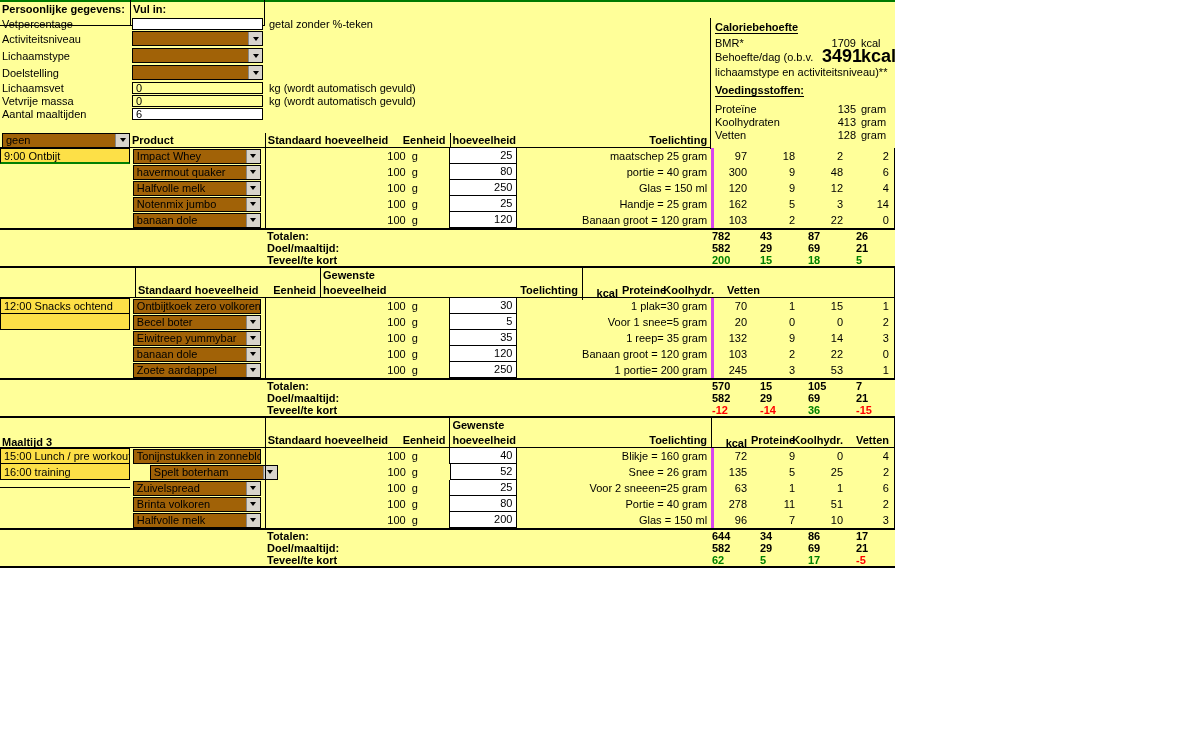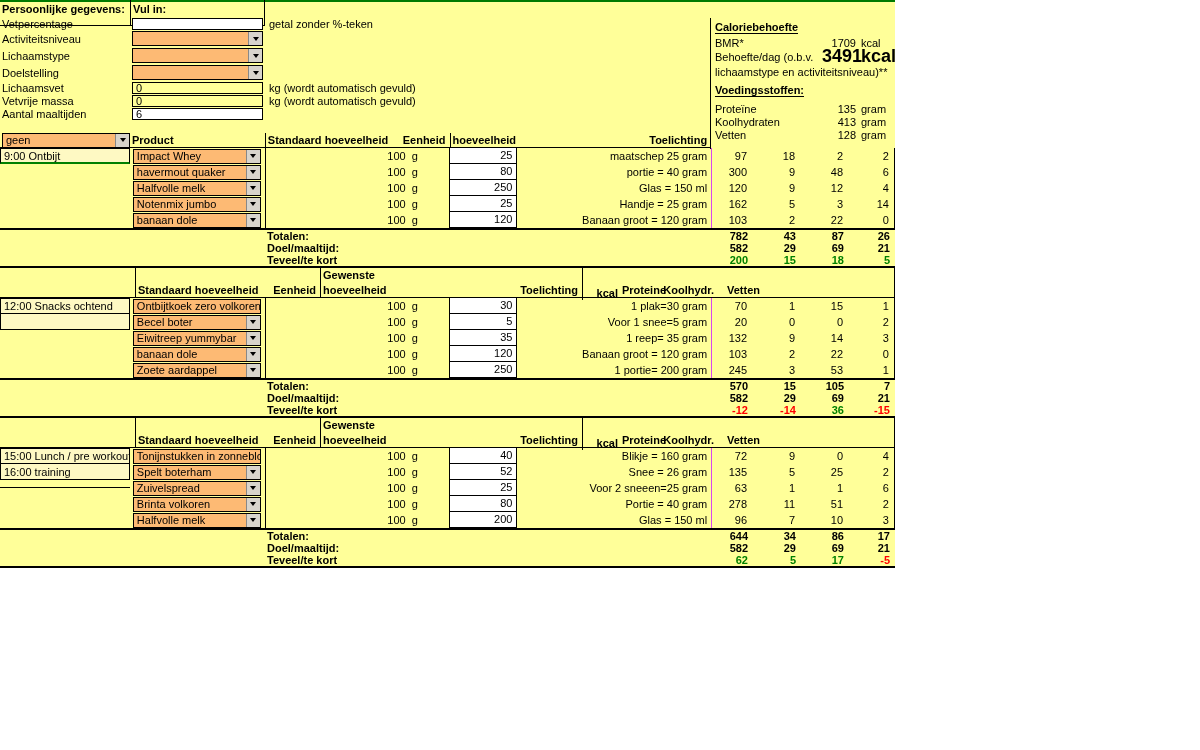--- a/index.html
+++ b/index.html
@@ -25,21 +25,21 @@
 
   
   .top{position:relative;height:131px;}
   .trow{display:flex;align-items:center;}
   .h15{height:15px;}.h13{height:13px;}.h17{height:17px;}
   .hdrrow .cA,.hdrrow .cB{border-bottom:1px solid #000;height:33px;display:flex;align-items:center;}
   .hdrrow .cB{border-left:1px solid #000;border-right:1px solid #000;}
   .inbox{width:131px;margin-left:2px;height:12px;background:#fff;border:1px solid #000;display:flex;align-items:center;padding-left:3px;}
   .inbox.yel{background:#ffff99;}
   .desc{padding-left:4px;}
-  .dd{height:15px;background:#fdba74;border:1px solid #000;display:flex;align-items:center;justify-content:space-between;padding-left:3px;overflow:hidden;white-space:nowrap;}
+  .dd{height:15px;background:#a16207;border:1px solid #000;display:flex;align-items:center;justify-content:space-between;padding-left:3px;overflow:hidden;white-space:nowrap;}
   .dd .arr{width:14px;align-self:stretch;background:#d8d4cc;border-left:1px solid #888;display:flex;align-items:center;justify-content:center;flex:none;}
   .dd .arr::after{content:'';border-left:3px solid transparent;border-right:3px solid transparent;border-top:4px solid #000;}
   .dd-top{width:131px;margin-left:2px;}
 
   
   .cal{position:absolute;left:710px;top:16px;width:185px;height:131px;border-left:1px solid #000;padding:3px 3px 0 4px;background:#ffff99;}
   .cal .crow{display:flex;align-items:center;height:13px;}
   .cal .clabel{flex:1;}
   .cal .cval{width:34px;text-align:right;}
   .cal .cunit{width:36px;padding-left:5px;}
@@ -62,34 +62,34 @@
   .band .cF{border-left:1px solid #000;height:32px;}
 
   .prod-area{position:relative;border-right:1px solid #000;}
   .prow{display:flex;align-items:center;height:16px;}
   .prow .cB .dd{width:128px;height:15px;}
   .prow .cC{display:flex;align-items:center;align-self:stretch;border-left:1px solid #000;}
   .stdv{width:140px;text-align:right;}
   .unit{padding-left:6px;}
   .qty{width:68px;align-self:stretch;background:#fff;border-left:1px solid #000;border-right:1px solid #000;border-bottom:1px solid #000;text-align:right;padding:1px 4px 0 0;}
   .note-c{width:194px;text-align:right;padding-right:4px;}
-  .prow .cF{border-left:1px solid #d946ef;align-self:stretch;display:flex;align-items:center;justify-content:flex-end;padding-right:12px;}
+  .prow .cF{border-left:3px solid #d946ef;align-self:stretch;display:flex;align-items:center;justify-content:flex-end;padding-right:12px;}
 
   .times{position:absolute;left:0;top:0;width:130px;}
-  .tcell{height:16px;background:#fef9c3;border:1px solid #000;border-top:none;display:flex;align-items:center;padding-left:3px;white-space:nowrap;overflow:hidden;}
+  .tcell{height:16px;background:#fde047;border:1px solid #000;border-top:none;display:flex;align-items:center;padding-left:3px;white-space:nowrap;overflow:hidden;}
   .times .tcell:first-child{border-top:1px solid #000;}
   .tcell.green-b{border-bottom:2px solid #008000;height:16px;}
   .tcell.stub{background:transparent;border-left:none;border-right:none;height:8px;border-top:none;}
 
   .totals{border-top:2px solid #000;}
   .totals .trw{display:flex;height:12px;align-items:center;}
   .totals .sp{width:265px;}
   .totals .tlabel{width:447px;font-weight:bold;padding-left:2px;}
   .vals{display:flex;font-weight:bold;}
-  .vals > div{text-align:right;padding-right:12px;}
+  .vals > div{text-align:left;padding-right:12px;}
   .vals > div:nth-child(1){width:48px;}
   .vals > div:nth-child(2){width:48px;}
   .vals > div:nth-child(3){width:48px;}
   .vals > div:nth-child(4){width:39px;padding-right:5px;}
   .totals.last{border-bottom:2px solid #000;}
   .clip{height:8px;overflow:hidden;align-items:flex-start;}
 </style>
 </head>
 <body>
 
@@ -529,20 +529,21 @@
             <div class="neg">-14</div>
             <div class="pos">36</div>
             <div class="neg">-15</div>
           </div>
         </div>
     </div>
   </div>
 
   <div class="section">
     <div class="band">
+      <div class="cA">Maaltijd 3</div>
       <div class="cB"></div>
       <div class="cC">
           <span>Standaard hoeveelheid</span>
           <span>Eenheid</span>
         </div>
       <div class="cDE">
           <div>Gewenste</div>
           <div class="l2">
             <span>hoeveelheid</span>
             <span>Toelichting</span>
@@ -570,21 +571,21 @@
             <div class="qty">40</div>
             <div class="note-c">Blikje = 160 gram</div>
             <div class="cF">72</div>
             <div class="cG num">9</div>
             <div class="cH num">0</div>
             <div class="cI numI">4</div>
           </div>
 
           <div class="prow">
             <div class="cA"></div>
-            <div class="cB" style="padding-left:3px;">
+            <div class="cB" style="padding-left:20px;">
               <div class="dd">
                 <span>Spelt boterham</span>
                 <span class="arr"></span>
               </div>
             </div>
             <div class="cC">
               <span class="stdv">100</span>
               <span class="unit">g</span>
             </div>
             <div class="qty">52</div>

